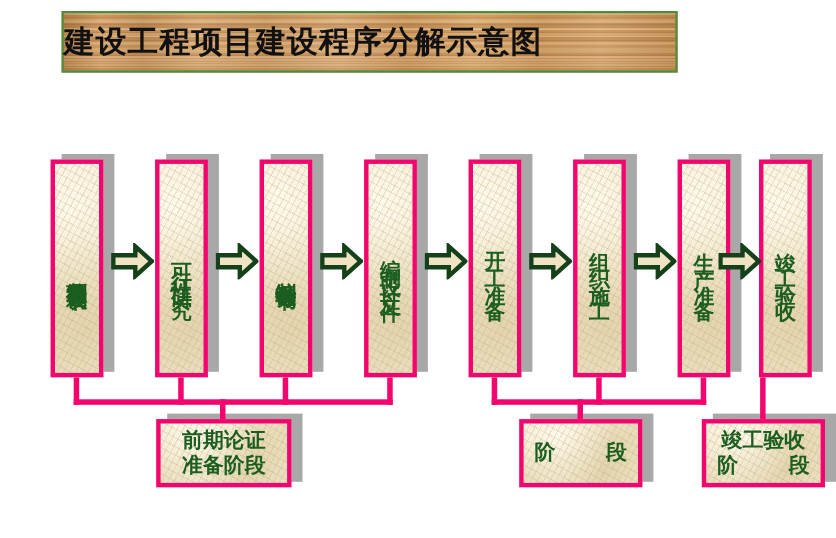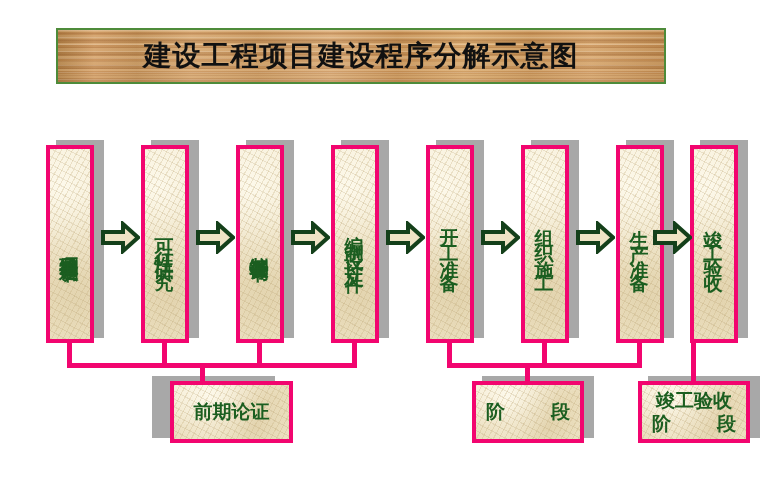--- a/index.html
+++ b/index.html
@@ -20,22 +20,22 @@
     left: 0; top: 0;
     width: 760px;
     height: 489px;
     background: #ffffff;
   }
 
   
   #title-banner {
     position: absolute;
     left: 56px;
-    top: 28px;
-    width: 610px;
+    top: 10px;
+    width: 560px;
     height: 56px;
     box-sizing: border-box;
     border: 2px solid #4E8B3A;
     background-color: #C8915A;
     background-image:
       repeating-linear-gradient(
         to bottom,
         rgba(255,255,255,0.16) 0px,
         rgba(255,255,255,0.16) 1px,
         rgba(0,0,0,0.00) 1px,
@@ -56,21 +56,20 @@
         rgba(110,60,22,0.12) 9px,
         rgba(110,60,22,0.12) 13px
       ),
       linear-gradient(to right,
         #B07F46 0%, #D3A06A 6%, #C08F57 13%,
         #D6A772 22%, #C8975F 33%, #D9AB78 45%,
         #C69257 56%, #D8A96F 67%, #C79459 78%,
         #D5A46D 88%, #BE8A50 100%);
     display: flex;
     align-items: center;
-    justify-content: center;
   }
   #title-text {
     font-size: 28px;
     font-weight: bold;
     color: #111111;
     letter-spacing: 1px;
     white-space: nowrap;
   }
 
   
@@ -262,22 +261,23 @@
 
   <div class="conn" style="left:447px; top:343px; width:5px; height:25px;"></div>
   <div class="conn" style="left:542px; top:343px; width:5px; height:25px;"></div>
   <div class="conn" style="left:637px; top:343px; width:5px; height:25px;"></div>
   <div class="conn" style="left:447px; top:363px; width:195px; height:5px;"></div>
   <div class="conn" style="left:525px; top:363px; width:5px; height:25px;"></div>
 
   <div class="conn" style="left:691px; top:343px; width:5px; height:45px;"></div>
 
   <div class="shadow" style="left:152px; top:376px; width:123px; height:62px;"></div>
-  <div class="gbox parchment" style="left:142px; top:381px; width:123px; height:62px;margin-left:28px;">
+  <div class="gbox parchment" style="left:142px; top:381px; width:123px; height:62px;">
     <span class="line">前期论证</span>
+    <span class="line">准备阶段</span>
   </div>
 
   <div class="shadow" style="left:482px; top:376px; width:112px; height:62px;"></div>
   <div class="gbox parchment" style="left:472px; top:381px; width:112px; height:62px;">
     <span class="line spread">
       <span>阶</span>
       <span>段</span>
     </span>
   </div>
 

